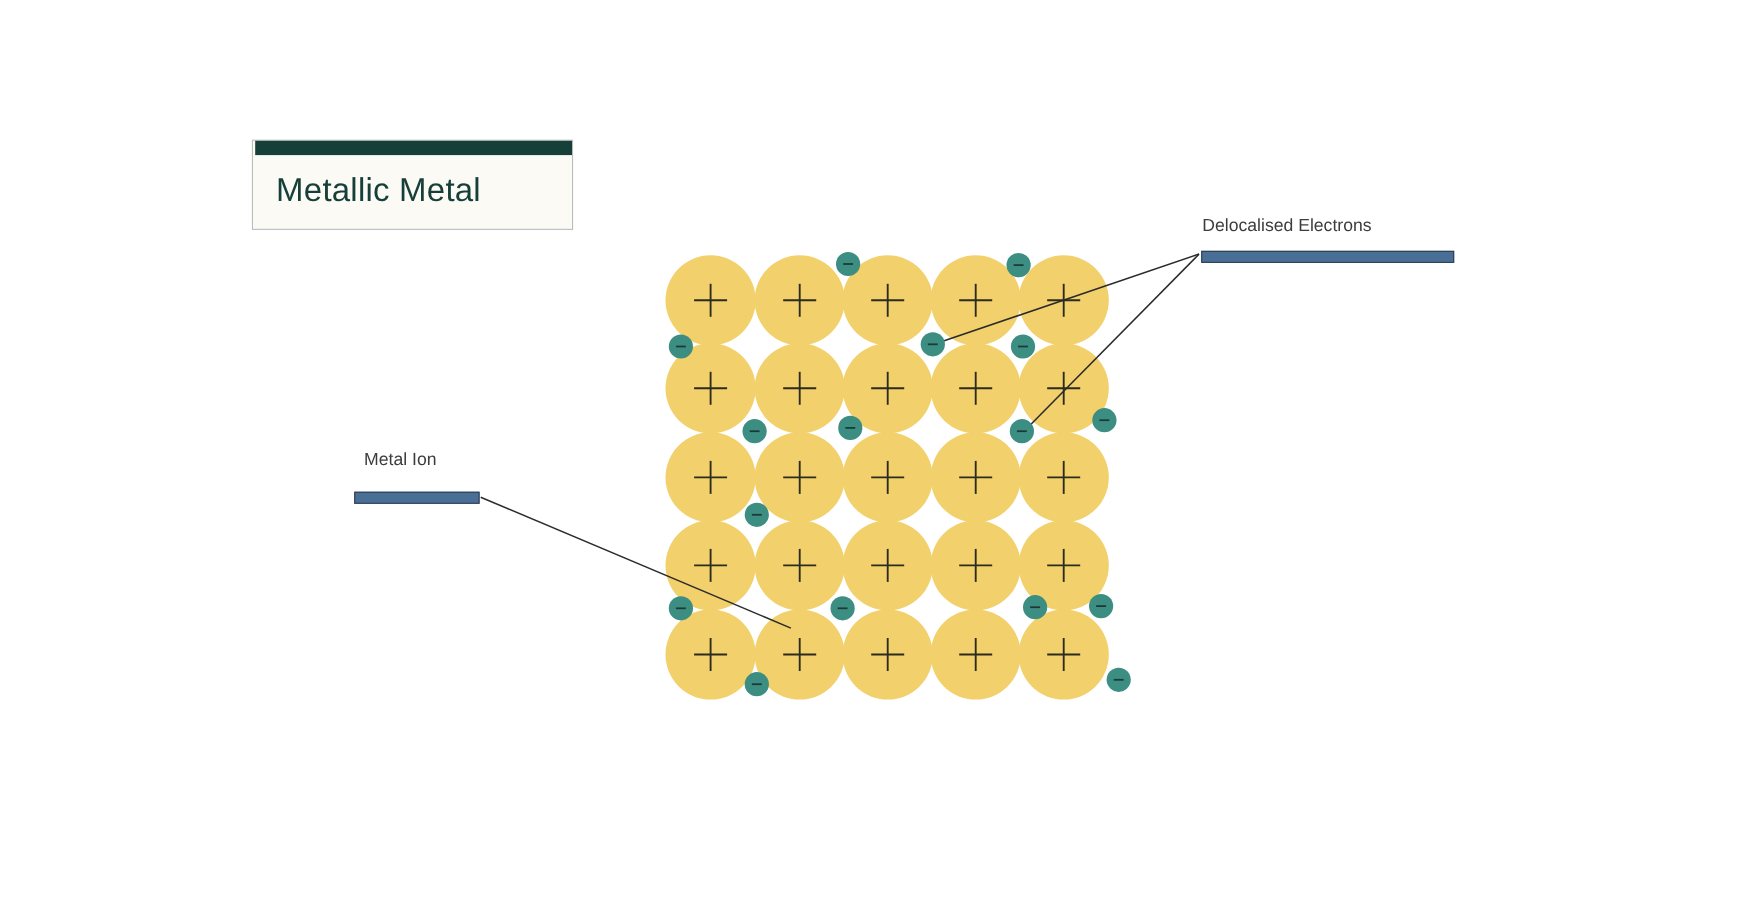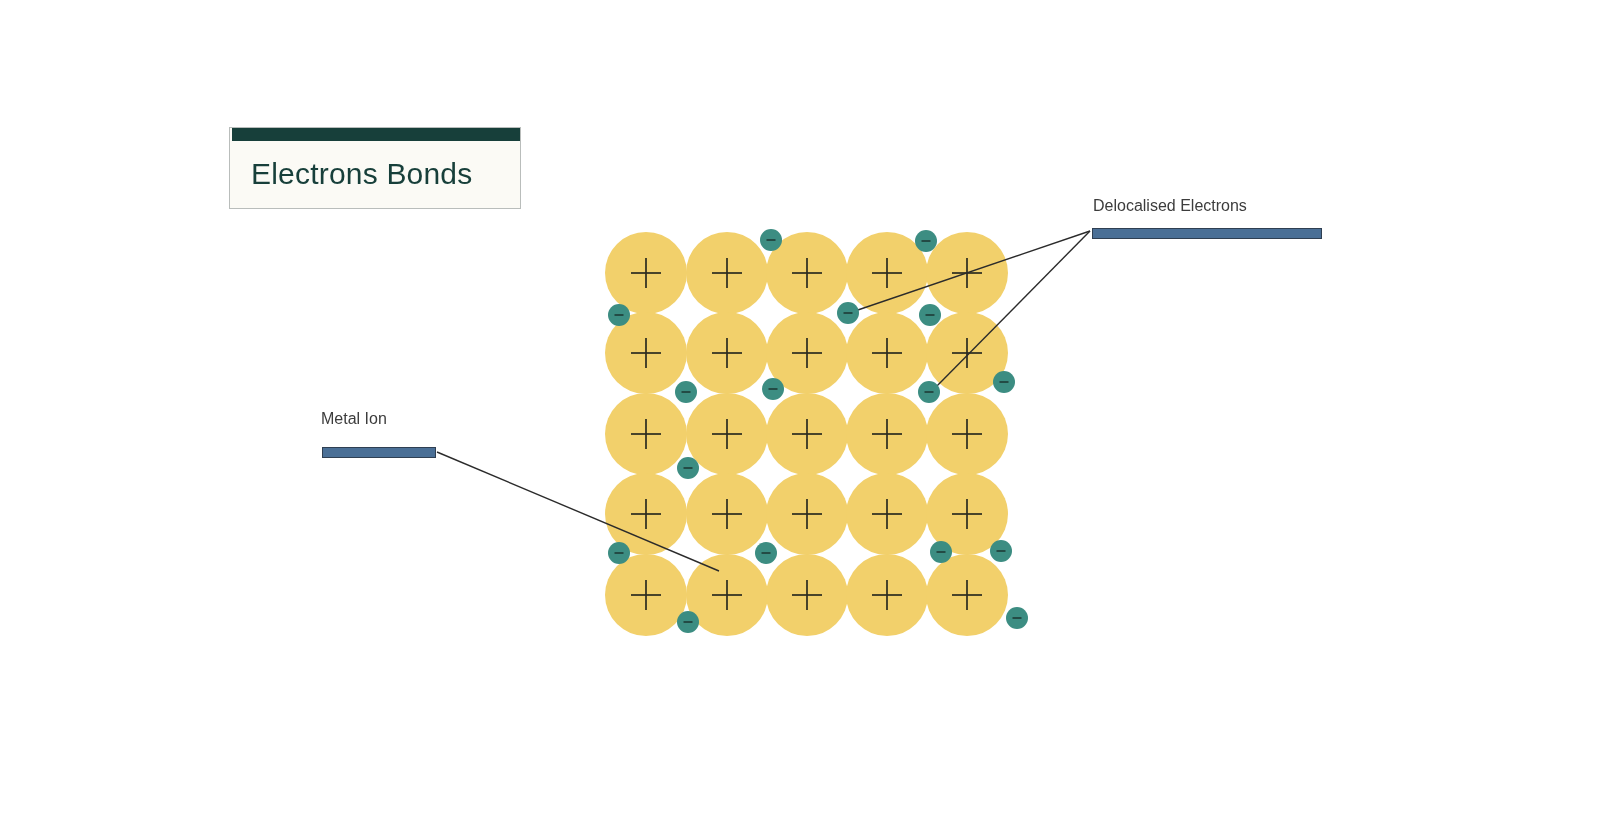--- a/index.html
+++ b/index.html
@@ -60,40 +60,40 @@
   .callout-bar {
     position: absolute;
     background: #4a6f96;
     border: 1px solid #2f3f52;
     box-sizing: border-box;
   }
 
   #label-delocalised-text { left: 1093px; top: 198px; }
   #label-delocalised-bar  { left: 1092px; top: 228px; width: 230px; height: 11px; }
 
-  #label-metalion-text { left: 321px; top: 411px; text-align: center; }
+  #label-metalion-text { left: 331px; top: 411px; text-align: center; }
   #label-metalion-bar  { left: 322px; top: 447px; width: 114px; height: 11px; }
 
   
   #lattice-svg {
     position: absolute;
     left: 0;
     top: 0;
     width: 1600px;
     height: 840px;
     pointer-events: none;
   }
 </style>
 </head>
 <body>
 
 <div id="stage">
 
   <div id="title-card">
-    <span id="title-text">Electrons Bonds</span>
+    <span id="title-text">Metallic Metal</span>
   </div>
   <div id="title-accent"></div>
 
   <div class="callout">
     <span class="callout-text" id="label-delocalised-text">Delocalised Electrons</span>
     <div class="callout-bar" id="label-delocalised-bar"></div>
   </div>
 
   <div class="callout">
     <span class="callout-text" id="label-metalion-text">Metal Ion</span>

